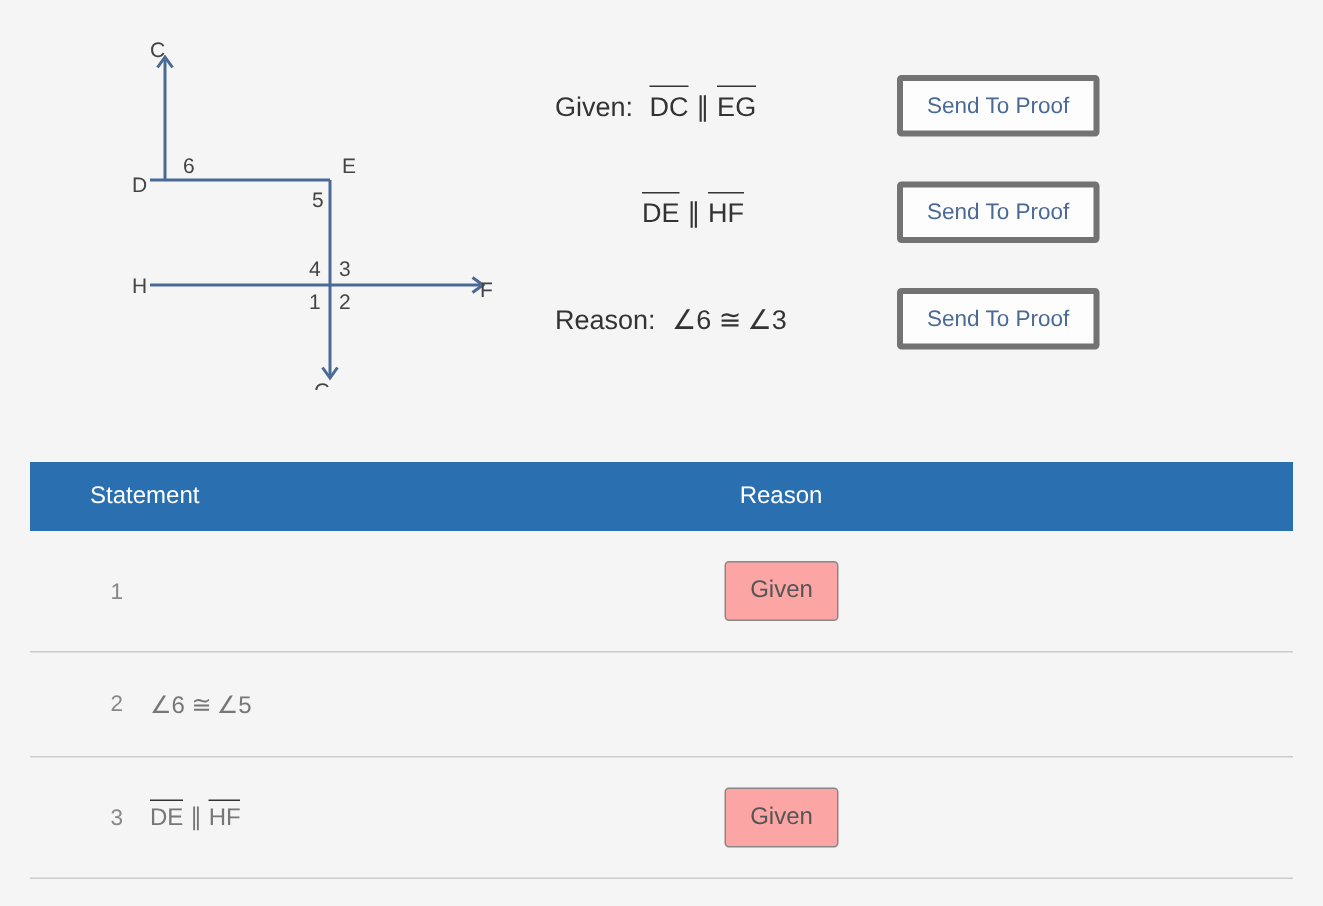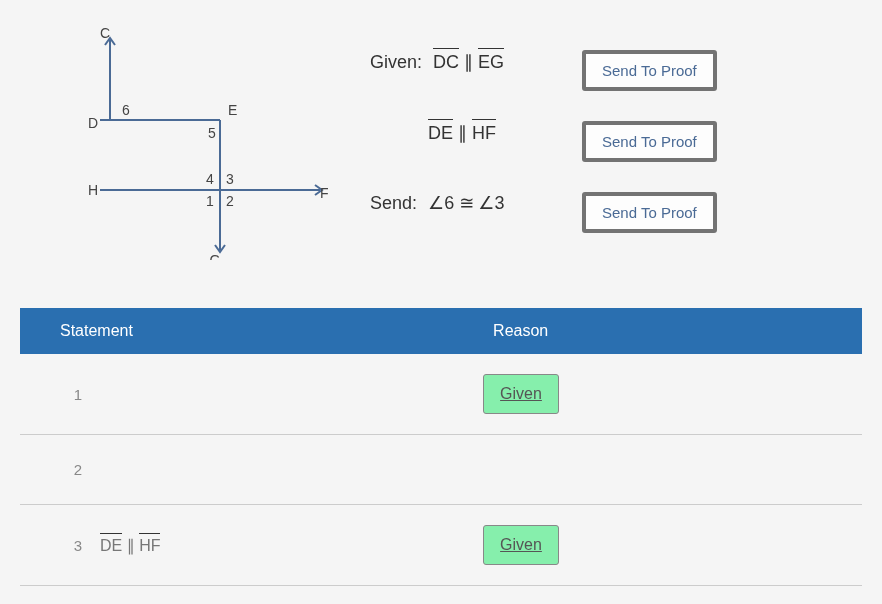--- a/index.html
+++ b/index.html
@@ -27,21 +27,22 @@
   .diagram text { font-size: 14px; fill: #444; font-family: Arial; }
   .givens {
     flex: 1;
     display: flex;
     flex-direction: column;
     gap: 30px;
     padding-top: 30px;
   }
   .given-row {
     display: flex;
-    gap: 12px;
+    align-items: center;
+    gap: 28px;
   }
   .given-text {
     font-size: 18px;
     color: #333;
     min-width: 200px;
     font-weight: 500;
   }
   .given-label { margin-right: 6px; }
   .seg { position: relative; display: inline-block; padding-top: 2px; }
   .seg::before {
@@ -93,26 +94,25 @@
     font-size: 16px;
     padding-left: 10px;
   }
   .row-reason {
     width: 45%;
   }
   .reason-box {
     display: inline-block;
     border: 1.5px solid #888;
     border-radius: 3px;
-    background: #86efac;
+    background: #fca5a5;
     padding: 10px 16px;
     color: #555;
     font-size: 16px;
     cursor: pointer;
-    text-decoration: underline;
   }
   .cong { letter-spacing: -1px; }
 </style>
 </head>
 <body>
 
 <div class="top-section">
   <div class="diagram">
     <svg viewBox="0 0 280 240">
 
@@ -154,21 +154,21 @@
     <div class="given-row">
       <div class="given-text" style="padding-left:58px;">
         <span class="seg">DE</span>
         <span>∥</span>
         <span class="seg">HF</span>
       </div>
       <button class="btn">Send To Proof</button>
     </div>
     <div class="given-row">
       <div class="given-text">
-        <span class="given-label">Send:</span>
+        <span class="given-label">Reason:</span>
         <span>∠6</span>
         <span class="cong">≅</span>
         <span>∠3</span>
       </div>
       <button class="btn">Send To Proof</button>
     </div>
   </div>
 </div>
 
 <div class="proof-table">
@@ -179,20 +179,21 @@
   <div id="rows">
       <div class="table-row">
         <div class="col-stmt" style="display: flex; align-items: center;">
           <div class="row-num">1</div>
         </div>
         <div class="row-reason"><div class="reason-box">Given</div></div>
       </div>
       <div class="table-row">
         <div class="col-stmt" style="display: flex; align-items: center;">
           <div class="row-num">2</div>
+          <div class="row-stmt"><span>∠6</span> <span class="cong">≅</span> <span>∠5</span></div>
         </div>
       </div>
       <div class="table-row">
         <div class="col-stmt" style="display: flex; align-items: center;">
           <div class="row-num">3</div>
           <div class="row-stmt"><span class="seg">DE</span> ∥ <span class="seg">HF</span></div>
         </div>
         <div class="row-reason"><div class="reason-box">Given</div></div>
       </div>
     </div>

